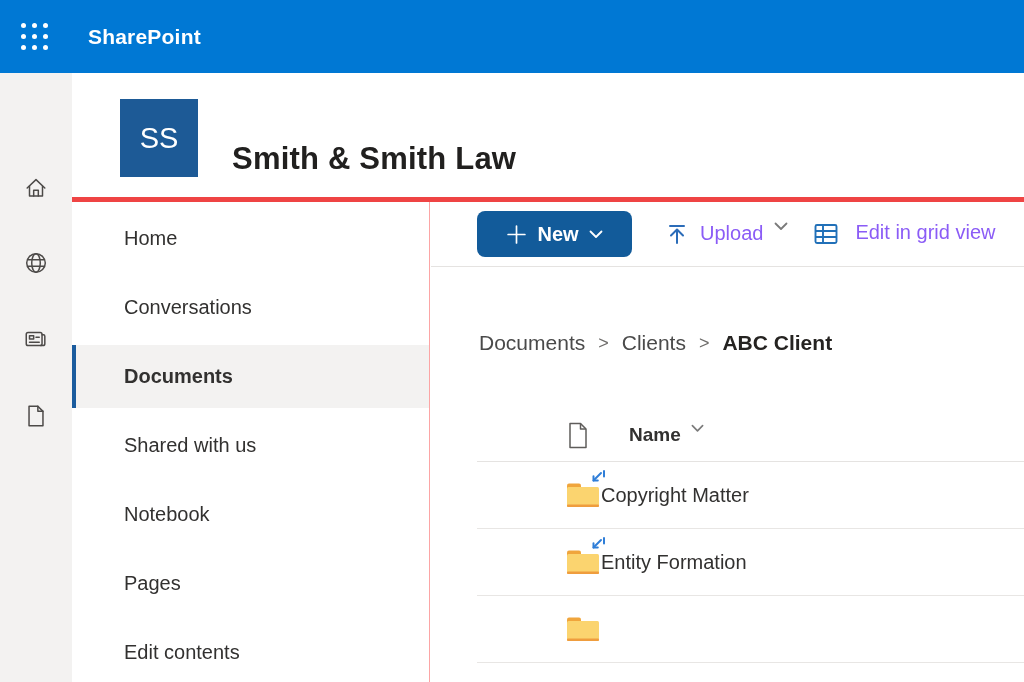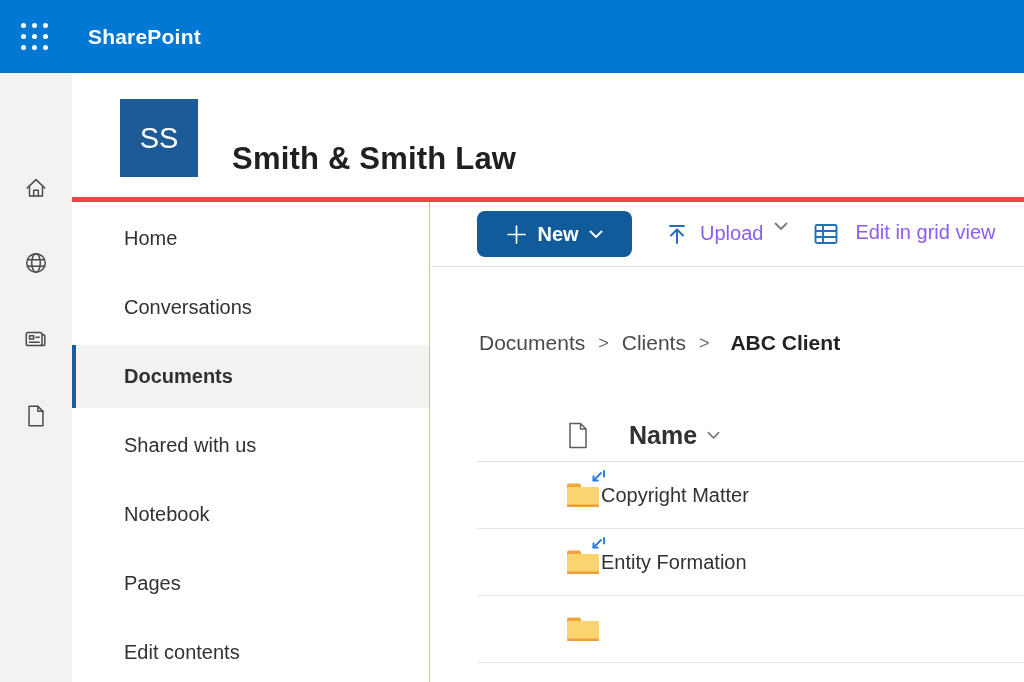--- a/index.html
+++ b/index.html
@@ -46,26 +46,26 @@
   .tool{ display:flex; align-items:flex-start; gap:11px; font-size:20px; color:#8b5cf6; cursor:pointer; }
   .tool-upload{ margin-left:33px; }
   .tool-grid{ margin-left:25px;gap:16px; }
   .chev{ stroke:#7a7a7a; fill:none; stroke-width:1.8; stroke-linecap:round; stroke-linejoin:round; }
   .chev-white{ stroke:#fff; }
   
   .breadcrumb{ position:absolute; left:48px; top:129px; display:flex; align-items:center;
     font-size:21px; color:#4a4a4a; }
   .crumb{ cursor:pointer; }
   .crumb-sep{ margin:0 13px; color:#6d6b69; font-size:18px; }
-  .crumb-current{ font-weight:700; color:#252321;margin-left:8px; }
+  .crumb-current{ font-weight:700; color:#252321; }
   
   .list-header{ position:absolute; left:0; top:216px; right:0; height:34px;
     display:flex; align-items:center; padding-left:136px; }
-  .list-header .name-col{ margin-left:40px; display:flex; align-items:center; gap:10px;
-    font-size:25px; font-weight:700; color:#323130; cursor:pointer; }
+  .list-header .name-col{ margin-left:40px; display:flex; align-items:flex-start; gap:10px;
+    font-size:19px; font-weight:700; color:#323130; cursor:pointer; }
   .header-divider{ position:absolute; left:46px; right:0; top:259px; height:1px; background:#e5e3e1; }
   .rows{ position:absolute; left:0; top:260px; right:0; }
   .file-row{ position:relative; height:67px; display:flex; align-items:center; padding-left:134px; cursor:pointer; }
   .file-row::after{ content:""; position:absolute; left:46px; right:0; bottom:0; height:1px; background:#e8e6e4; }
   .name-wrap{ position:relative; font-size:20px; color:#323130; }
   .share-glyph{ position:absolute; left:-14px; top:-15px; }
 </style>
 </head>
 <body>
 

